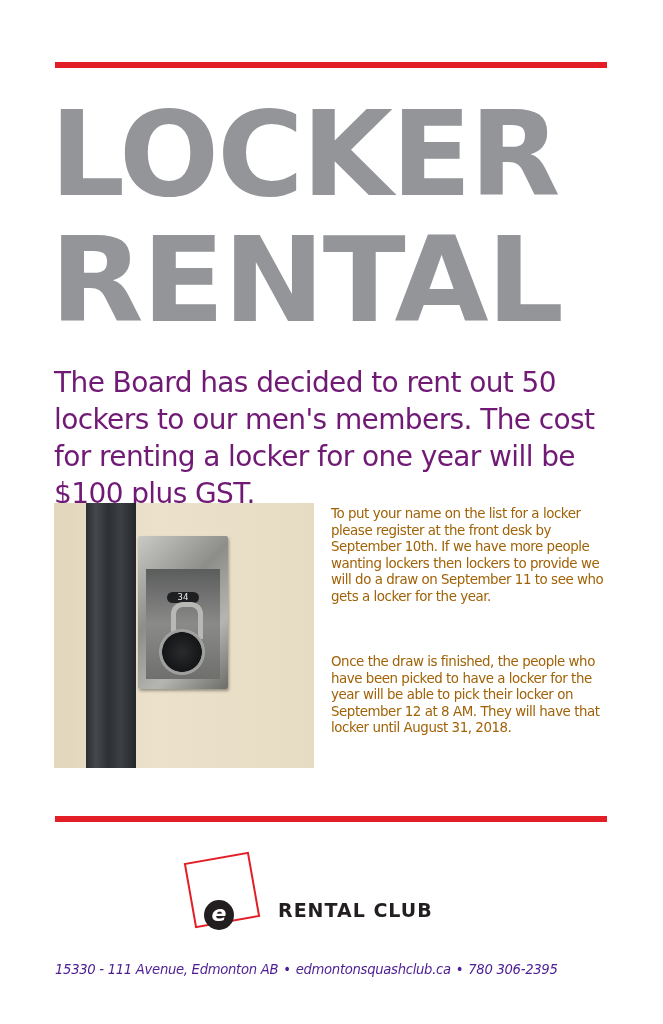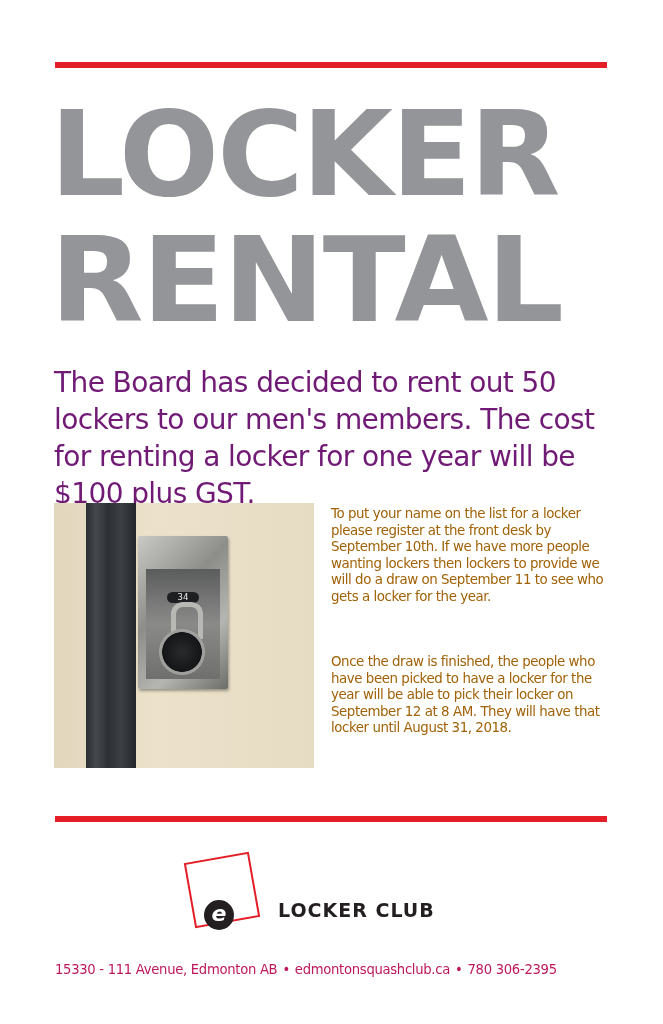--- a/index.html
+++ b/index.html
@@ -20,21 +20,21 @@
     .photo .shackle { position:absolute; left:117px; top:99px; width:22px; height:32px; border:5px solid #b8b8b5; border-bottom:none; border-radius:12px 12px 0 0; }
     .photo .dial { position:absolute; left:105px; top:126px; width:46px; height:46px; border-radius:50%; background:radial-gradient(circle,#2a2b2c 0%,#141516 60%,#9a9a98 62%,#cfcfcc 100%); }
     .side { position:absolute; left:331px; width:290px; font-family:"DejaVu Sans", sans-serif; font-size:13.4px; line-height:16.6px; color:#a16207; letter-spacing:-0.45px; }
     .side.p1 { top:506px; }
     .side.p2 { top:654px; }
     .logo { position:absolute; left:180px; top:848px; width:300px; height:90px; }
     .logo .box { position:absolute; left:9px; top:9px; width:62px; height:62px; border:2px solid #e31e27; transform:rotate(-10deg); background:#fff; }
     .logo .ball { position:absolute; left:24px; top:52px; width:30px; height:30px; border-radius:50%; background:#231f20; color:#fff; font-size:22px; font-weight:bold; line-height:28px; text-align:center; font-style:italic; }
     .logo .word1 { position:absolute; left:96px; top:4px; font-family:"DejaVu Sans", sans-serif; font-size:38px; color:#231f20; letter-spacing:-1px; line-height:44px; }
     .logo .word2 { position:absolute; left:98px; top:50px; font-family:"DejaVu Sans", sans-serif; font-weight:bold; font-size:19px; color:#231f20; letter-spacing:1px; line-height:24px; }
-    .footer { position:absolute; left:55px; top:962px; width:560px; font-family:"DejaVu Sans", sans-serif; font-size:13.2px; color:#be185d; letter-spacing:-0.3px; white-space:nowrap; }
+    .footer { position:absolute; left:55px; top:962px; width:560px; font-family:"DejaVu Sans", sans-serif; font-size:13.2px; color:#4c1d95; letter-spacing:-0.3px; white-space:nowrap;font-style:italic; }
     .footer .dot { margin:0 5px; }
   </style>
 </head>
 <body>
 
 <div class="rule top"></div>
 
 <div class="title-line l1">LOCKER</div>
 <div class="title-line l2">RENTAL</div>
 
@@ -51,18 +51,18 @@
 </div>
 
 <div class="side p1">To put your name on the list for a locker please register at the front desk by September 10th. If we have more people wanting lockers then lockers to provide we will do a draw on September 11 to see who gets a locker for the year.</div>
 <div class="side p2">Once the draw is finished, the people who have been picked to have a locker for the year will be able to pick their locker on September 12 at 8 AM. They will have that locker until August 31, 2018.</div>
 
 <div class="rule bottom"></div>
 
 <div class="logo">
   <div class="box"></div>
   <div class="ball">e</div>
-  <div class="word2">LOCKER CLUB</div>
+  <div class="word2">RENTAL CLUB</div>
 </div>
 
 <div class="footer">
   <span>15330 - 111 Avenue, Edmonton AB</span><span class="dot">•</span><span>edmontonsquashclub.ca</span><span class="dot">•</span><span>780 306-2395</span>
 </div>
 
 </body></html>

